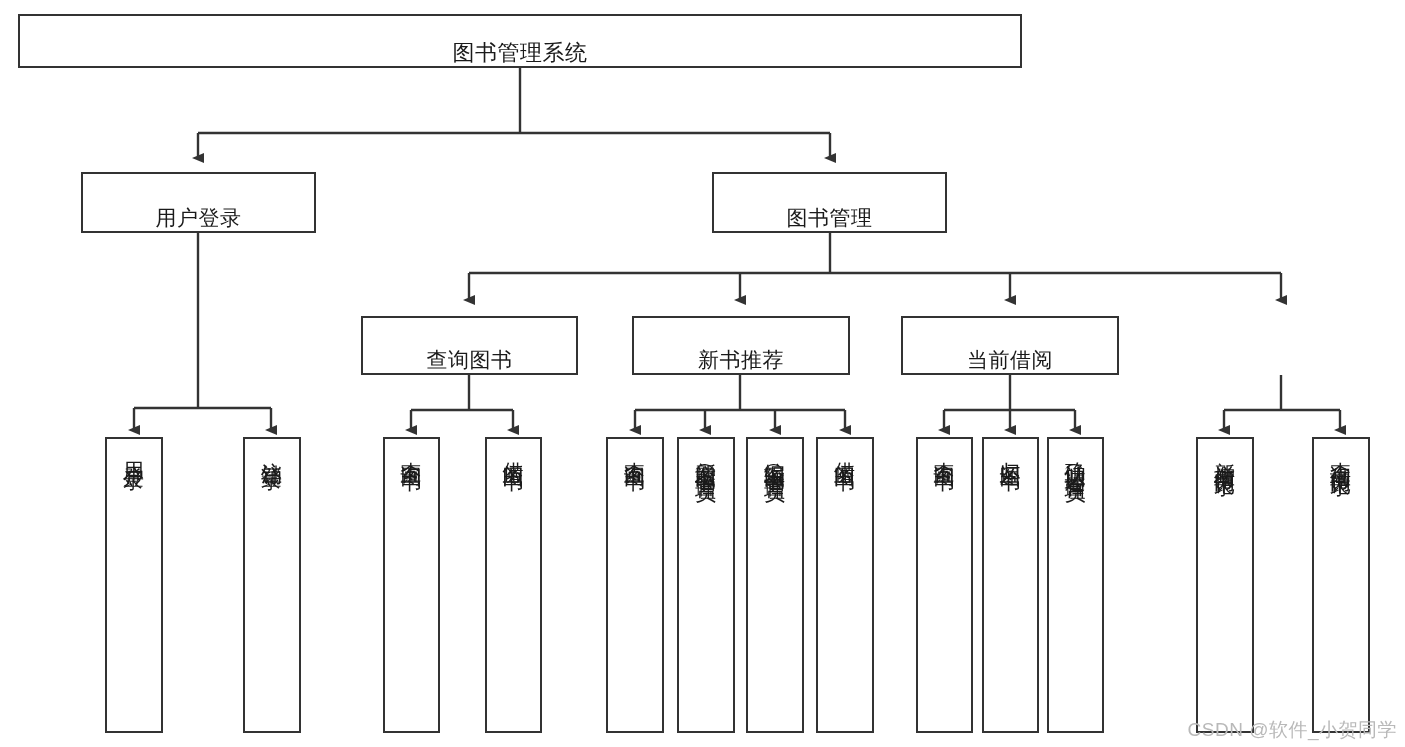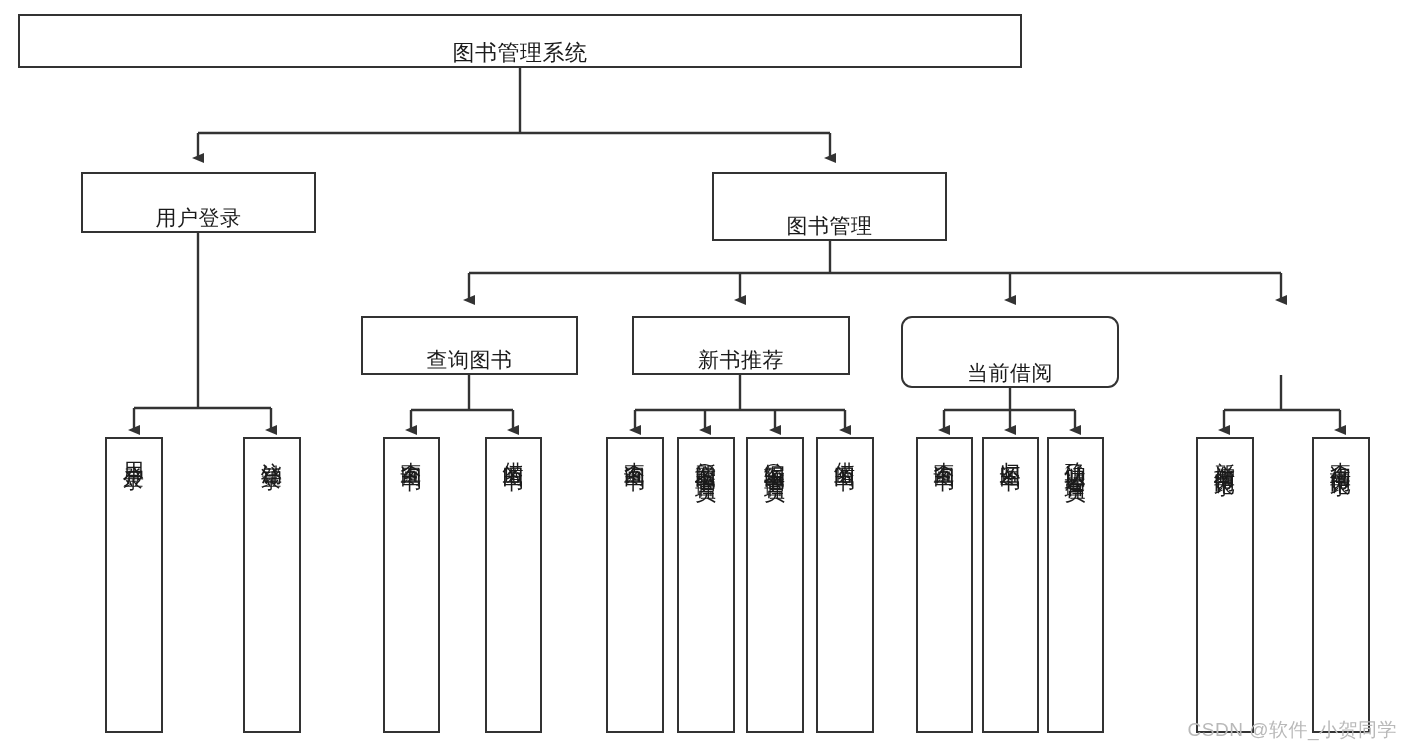--- a/index.html
+++ b/index.html
@@ -124,31 +124,31 @@
     </g>
   </svg>
 
   <div class="node root horiz" style="left:18px; top:14px; width:1004px; height:54px;">
     <span class="label">图书管理系统</span>
   </div>
 
   <div class="node horiz" style="left:81px; top:172px; width:235px; height:61px;">
     <span class="label">用户登录</span>
   </div>
-  <div class="node horiz" style="left:712px; top:172px; width:235px; height:69px;">
+  <div class="node horiz" style="left:712px; top:172px; width:235px; height:61px;">
     <span class="label">图书管理</span>
   </div>
 
   <div class="node horiz" style="left:361px; top:316px; width:217px; height:59px;">
     <span class="label">查询图书</span>
   </div>
   <div class="node horiz" style="left:632px; top:316px; width:218px; height:59px;">
     <span class="label">新书推荐</span>
   </div>
-  <div class="node horiz" style="left:901px; top:316px; width:218px; height:72px;border-radius:11px;">
+  <div class="node horiz" style="left:901px; top:316px; width:218px; height:59px;">
     <span class="label">当前借阅</span>
   </div>
 
   <div class="node vert" style="left:105px; top:437px; width:58px; height:296px;">
     <span class="label">用户登录</span>
   </div>
   <div class="node vert" style="left:243px; top:437px; width:58px; height:296px;">
     <span class="label">注销登录</span>
   </div>
 

